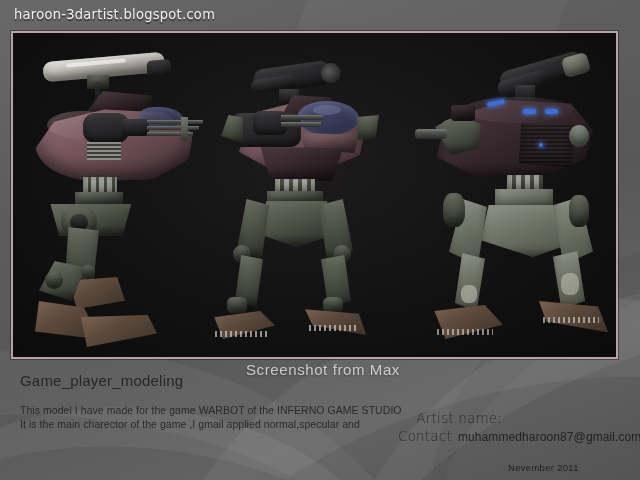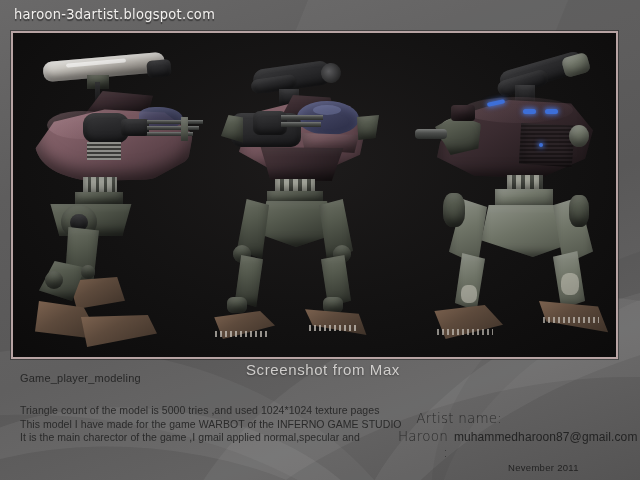--- a/index.html
+++ b/index.html
@@ -114,21 +114,21 @@
   }
 
   
   #shot-label{
     position:absolute;left:246px;top:361px;
     color:#cfcdcb;font-size:15px;letter-spacing:0.6px;
     text-shadow:0 1px 2px rgba(0,0,0,0.35);
   }
   #model-label{
     position:absolute;left:20px;top:372px;
-    color:#272727;font-size:11px;letter-spacing:0.2px;
+    color:#272727;font-size:15px;letter-spacing:0.2px;
   }
   #desc{
     position:absolute;left:20px;top:404px;width:372px;
     color:#2a2a2a;font-size:10.5px;line-height:13.6px;letter-spacing:0.05px;
   }
   #desc div{white-space:nowrap;}
 
   #artist-block{
     position:absolute;left:398px;top:410px;width:232px;
     color:#252525;
@@ -304,27 +304,26 @@
                 background:repeating-linear-gradient(90deg,#cfcac2 0px,#cfcac2 2px,transparent 2px,transparent 5px);opacity:.65;"></div>
     <div class="pt" style="left:132px;top:268px;width:56px;height:6px;
                 background:repeating-linear-gradient(90deg,#cfcac2 0px,#cfcac2 2px,transparent 2px,transparent 5px);opacity:.65;"></div>
   </div>
 </div>
 
 <div id="shot-label">Screenshot from Max</div>
 <div id="model-label">Game_player_modeling</div>
 
 <div id="desc">
-  <div>Triangle count of the model is 5000 tries ,and used 1024*1024 texture pages</div>
   <div>This model I have made for the game WARBOT of the INFERNO GAME STUDIO</div>
   <div>It is the main charector of the game ,I gmail applied normal,specular and</div>
 </div>
 
 <div id="artist-block">
   <div class="ab-row">
     <span class="ab-label">Artist name:</span>
   </div>
   <div class="ab-row">
-    <span class="ab-label">Haroon :</span>
+    <span class="ab-label">Contact :</span>
     <span class="ab-val">muhammedharoon87@gmail.com</span>
   </div>
   <div class="ab-date">Nevember  2011</div>
 </div>
 
 </body></html>

